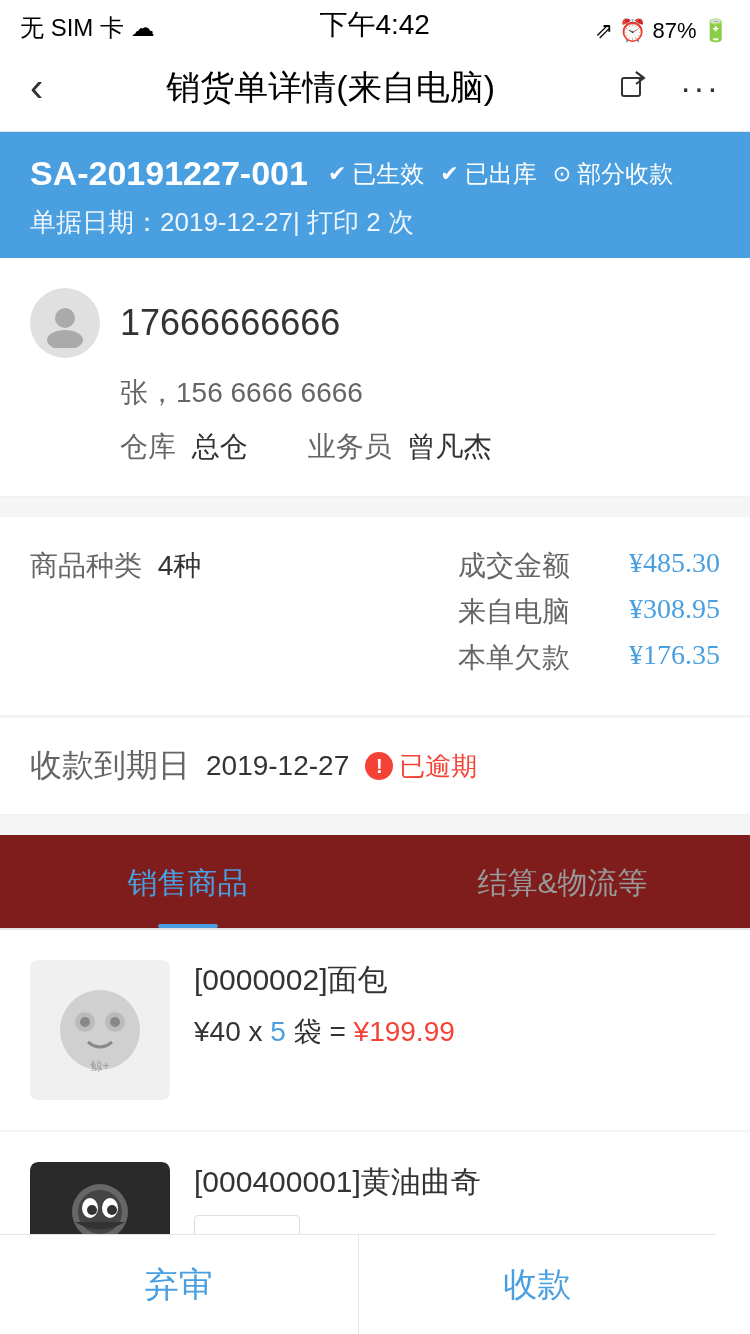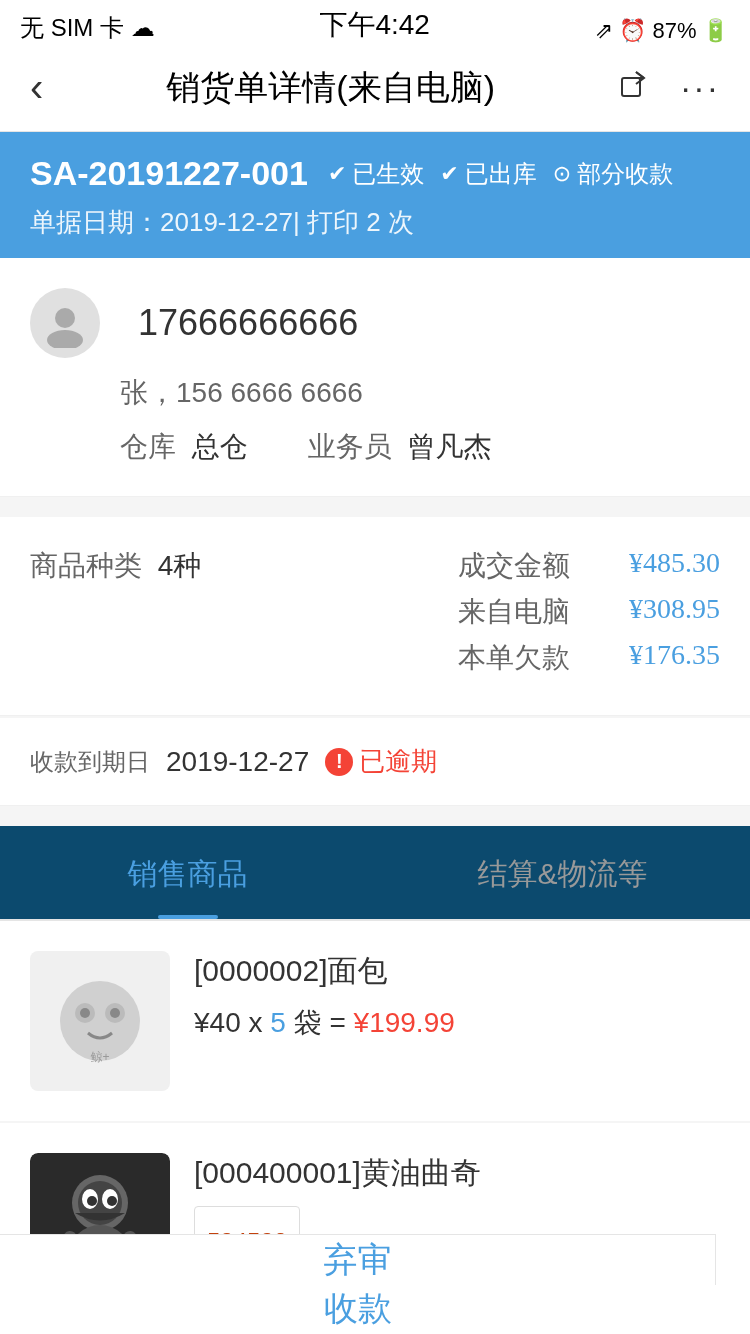--- a/index.html
+++ b/index.html
@@ -102,21 +102,20 @@
       align-items: center;
       justify-content: center;
       font-size: 36px;
       color: #fff;
       flex-shrink: 0;
     }
     .customer-name {
       font-size: 36px;
       font-weight: 500;
       color: #333;
-      margin-left: 18px;
     }
     .customer-sub {
       font-size: 28px;
       color: #666;
       margin-bottom: 16px;
       margin-left: 90px;
     }
     .customer-meta {
       display: flex;
       align-items: center;
@@ -154,21 +153,21 @@
     
     .due-section {
       background: #fff;
       padding: 26px 30px;
       margin-top: 2px;
       display: flex;
       align-items: center;
       gap: 16px;
       border-bottom: 1px solid #f0f0f0;
     }
-    .due-label { font-size: 24px; color: #666; }
+    .due-label { font-size: 32px; color: #666; }
     .due-date { font-size: 28px; color: #333; }
     .overdue-badge {
       display: flex;
       align-items: center;
       gap: 6px;
       font-size: 26px;
       color: #f44336;
     }
     .overdue-icon {
       width: 28px;
@@ -178,21 +177,21 @@
       display: flex;
       align-items: center;
       justify-content: center;
       color: #fff;
       font-size: 20px;
       font-weight: bold;
     }
 
     
     .tabs-section {
-      background: #0c4a6e;
+      background: #7f1d1d;
       margin-top: 20px;
       border-bottom: 2px solid #e5e5e5;
     }
     .tabs-row {
       display: flex;
     }
     .tab-item {
       flex: 1;
       text-align: center;
       padding: 28px 0 24px;
@@ -272,21 +271,20 @@
     
     .bottom-bar {
       position: fixed;
       bottom: 0;
       left: 0;
       width: 716px;
       height: 100px;
       background: #fff;
       border-top: 1px solid #e5e5e5;
       display: flex;
-      flex-direction: column;
     }
     .bottom-btn {
       flex: 1;
       display: flex;
       align-items: center;
       justify-content: center;
       font-size: 34px;
       cursor: pointer;
     }
     .btn-cancel { color: #4A9FE0; border-right: 1px solid #e5e5e5; }

